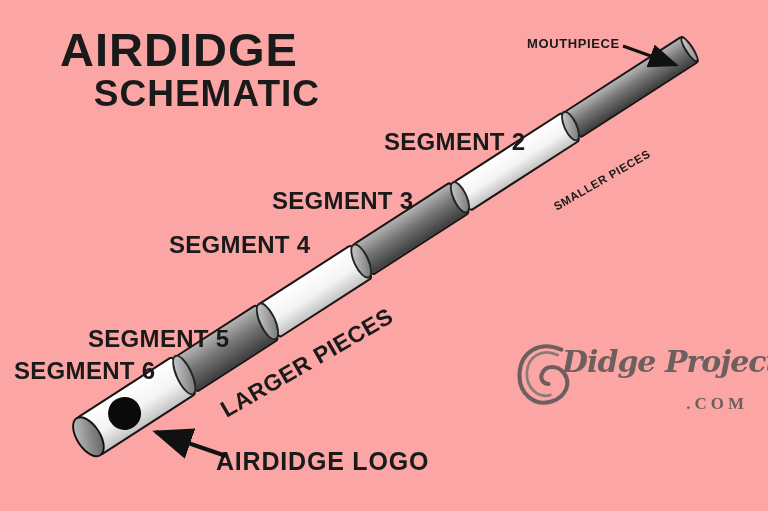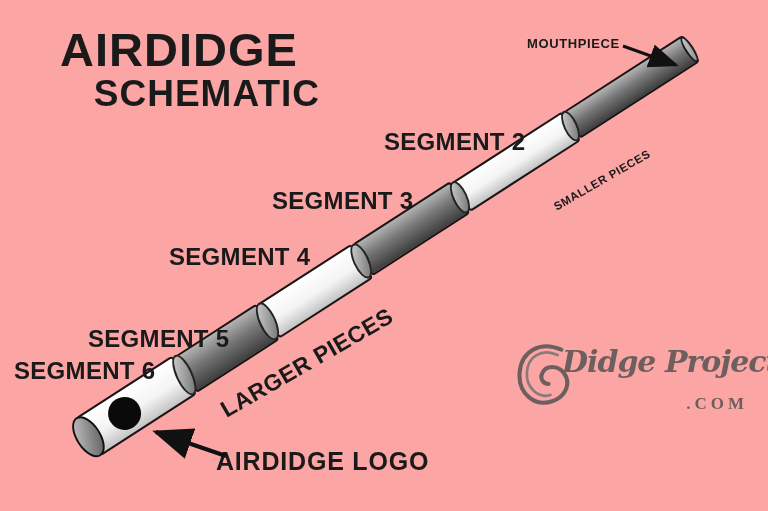--- a/index.html
+++ b/index.html
@@ -43,21 +43,21 @@
   }
   .dot{position:absolute;left:25px;top:50%;transform:translateY(-50%);
     width:33px;height:33px;border-radius:50%;background:#0a0a0a;z-index:4;}
   
   .lbl{position:absolute;font-weight:800;white-space:nowrap;z-index:4;}
   .seg-lbl{font-size:24px;letter-spacing:0.3px;}
   #lbl-mouthpiece{left:527px;top:36px;font-size:13px;letter-spacing:0.6px;}
   #lbl-s1{left:487px;top:71px;}
   #lbl-s2{left:384px;top:128px;}
   #lbl-s3{left:272px;top:187px;}
-  #lbl-s4{left:169px;top:243px;}
+  #lbl-s4{left:169px;top:231px;}
   #lbl-s5{left:88px;top:301px;margin-top:24px;}
   #lbl-s6{left:14px;top:357px;}
   #lbl-larger{left:307px;top:363px;transform:translate(-50%,-50%) rotate(-30deg);font-size:23px;letter-spacing:0.5px;}
   #lbl-smaller{left:602px;top:180px;transform:translate(-50%,-50%) rotate(-30deg);font-size:11.5px;letter-spacing:0.6px;}
   #lbl-airdidge-logo{left:216px;top:447px;font-size:25px;letter-spacing:0.8px;}
   
   #arrows{position:absolute;left:0;top:0;z-index:5;pointer-events:none;}
   
   .brand{position:absolute;left:516px;top:338px;width:250px;height:82px;color:#6e5f5f;z-index:4;}
   .brand .spiral{position:absolute;left:0;top:4px;}

